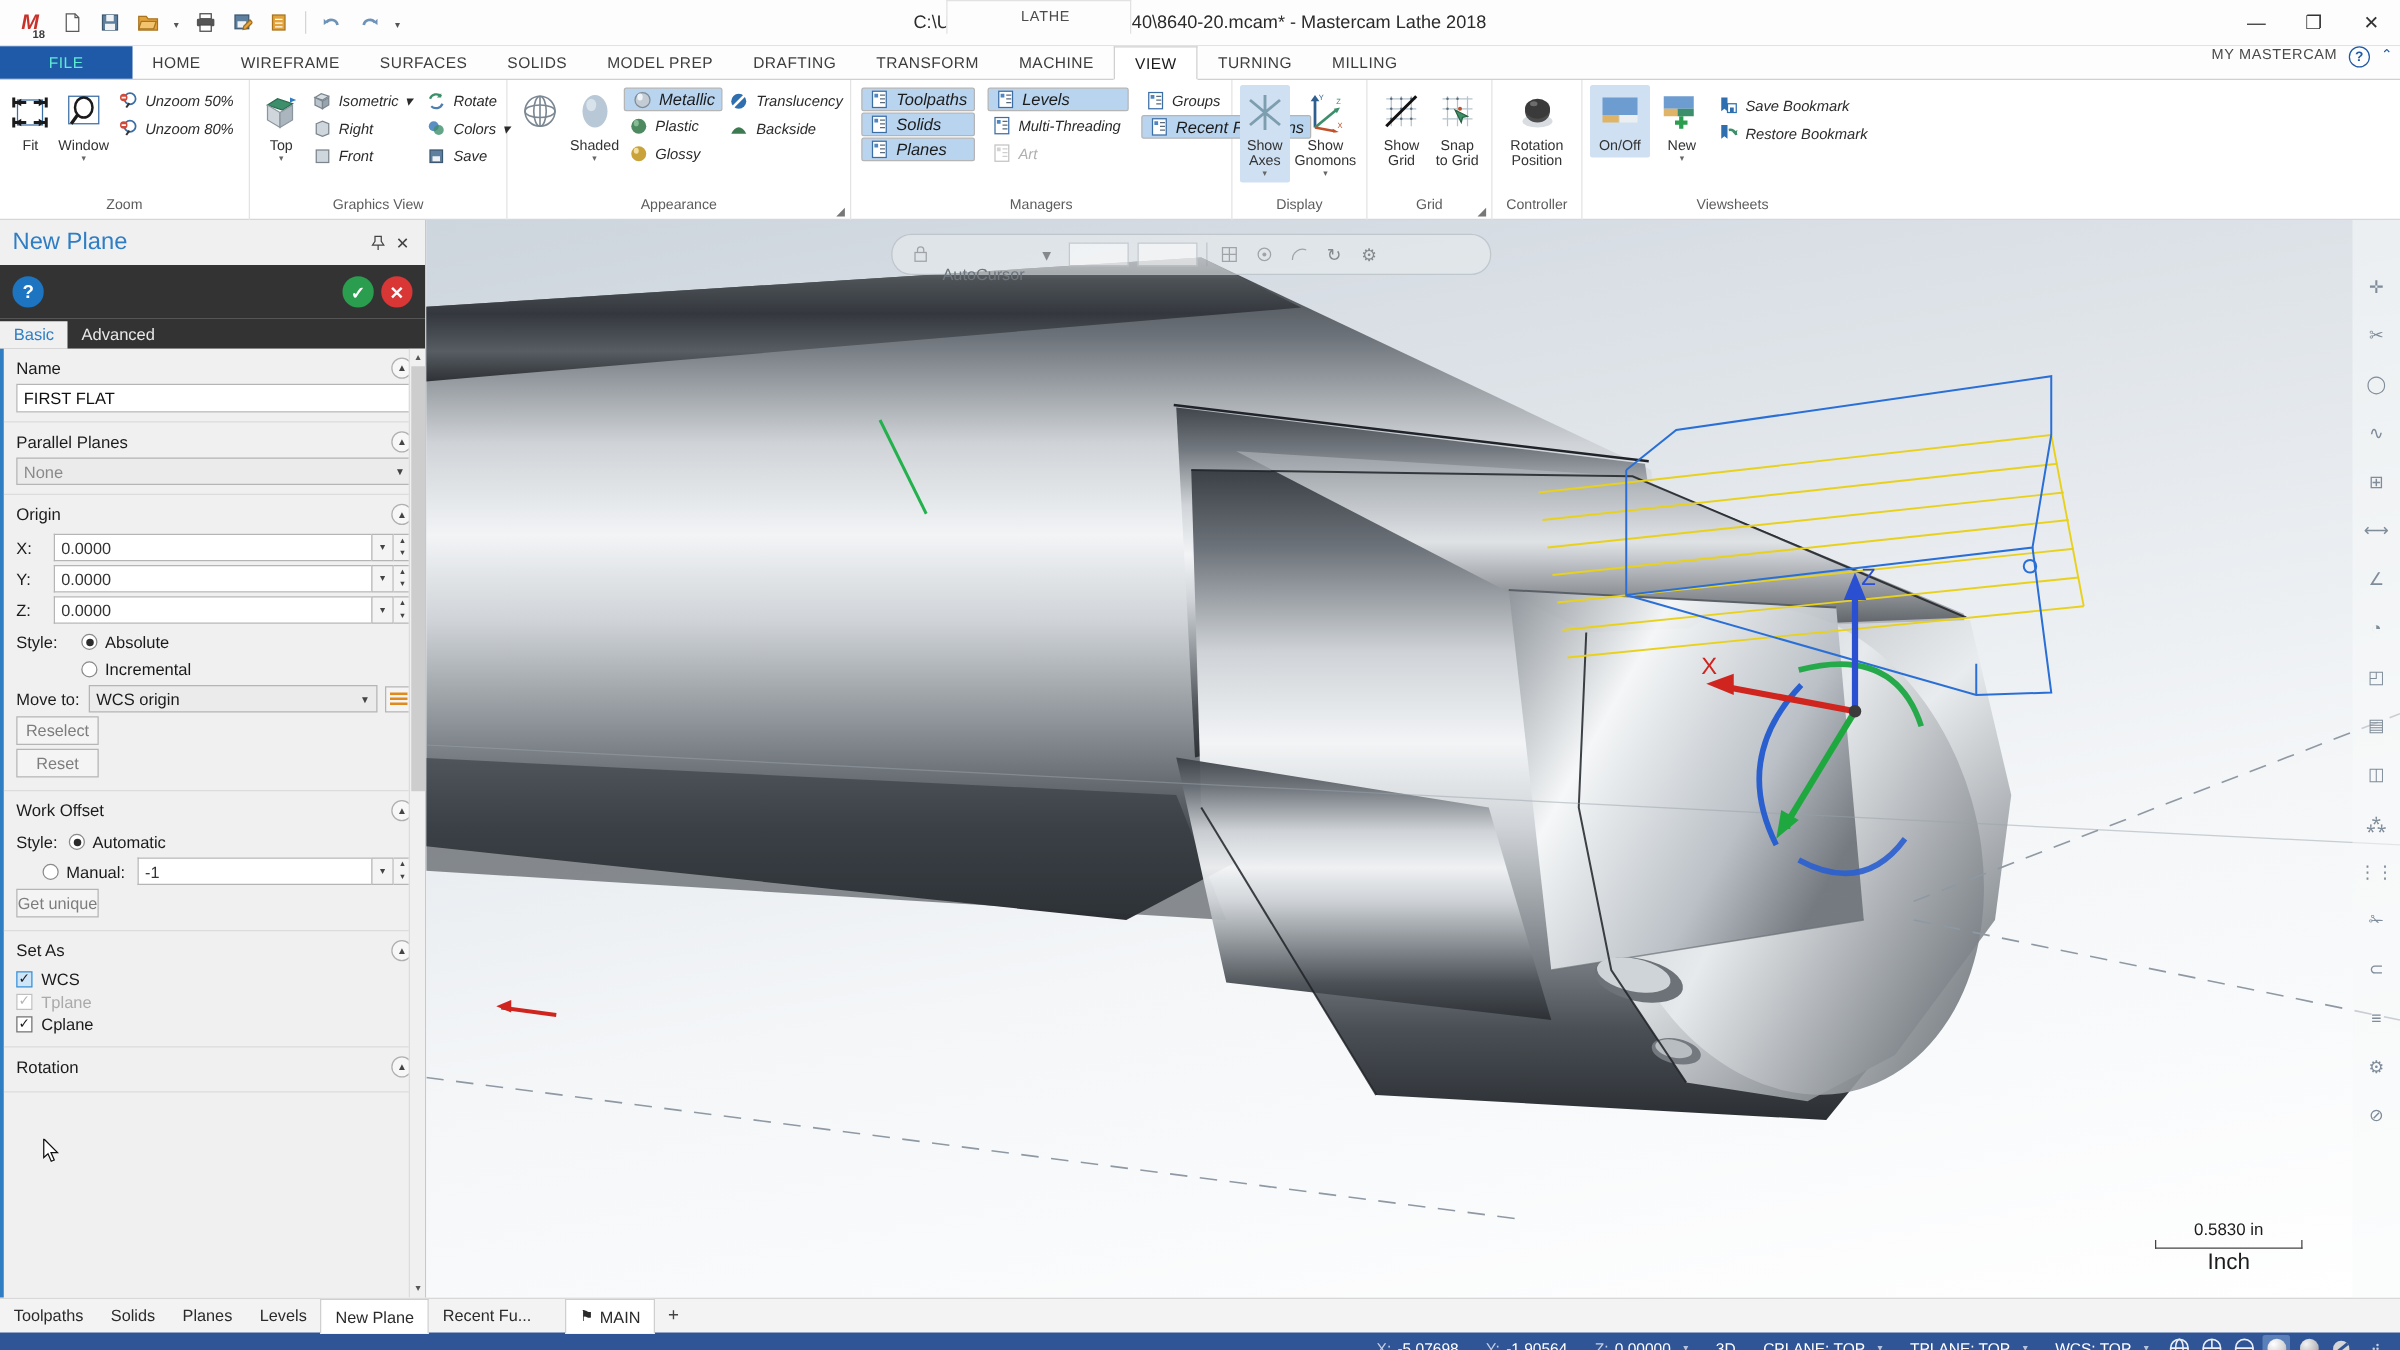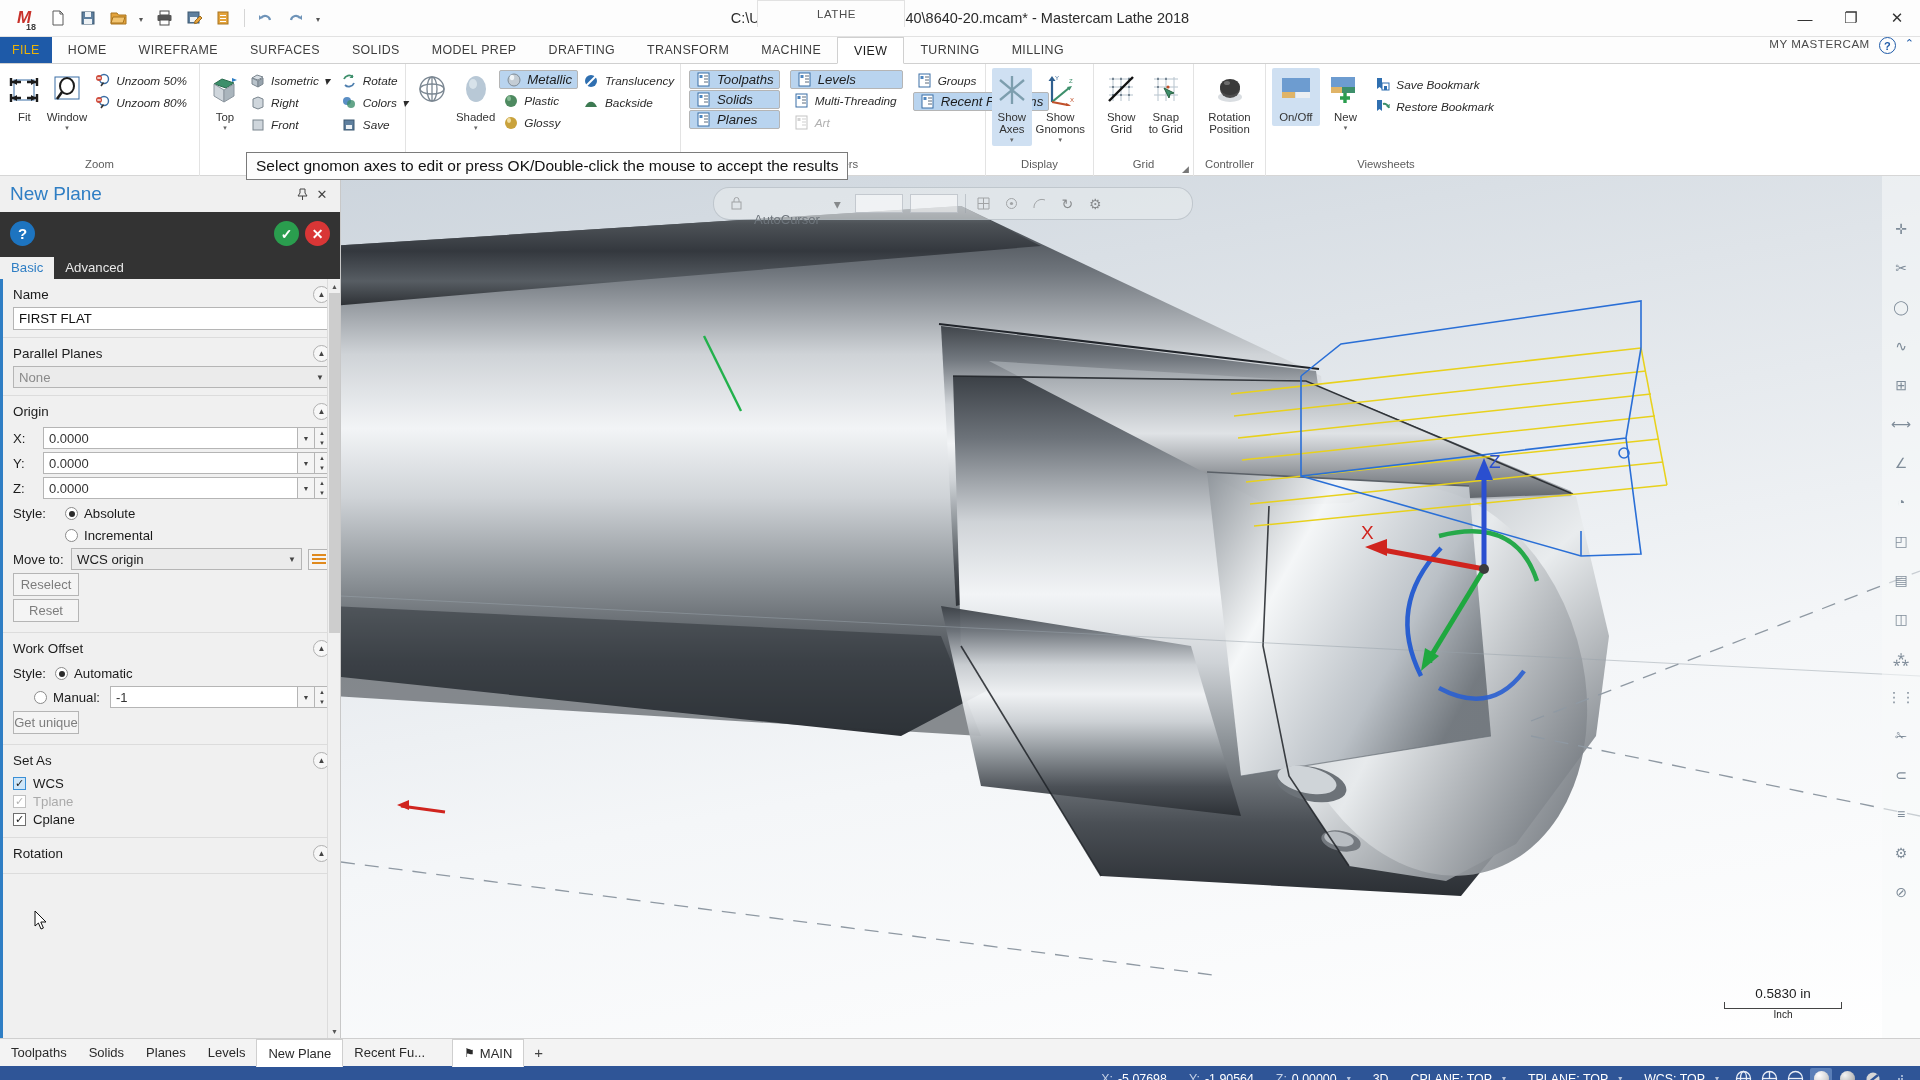--- a/index.html
+++ b/index.html
@@ -30,21 +30,21 @@
   .lathe-ctx{ position:absolute; left:757px; top:0px; width:148px; height:27px;
     background:#fdfdfd; border:1px solid #e2e2e2; border-bottom:none;
     display:flex; align-items:center; justify-content:center;
     font-size:11.5px; color:#4c4c4c; letter-spacing:.6px;padding-left:11px;}
 
   
   .tabbar{ height:27px; background:#fdfdfd; display:flex; align-items:stretch;
     position:relative; border-bottom:1px solid #d0d0d0;}
   .tab{ padding:0 16px; display:flex; align-items:center; font-size:12.4px; color:#3d3d3d;
     letter-spacing:.4px; cursor:pointer; }
-  .tab.file{ background:#1e5aa8; color:#eab308; padding:0 12px;}
+  .tab.file{ background:#1e5aa8; color:#5eead4; padding:0 39px;}
   .tab.active{ background:#fff; border:1px solid #d0d0d0; border-bottom:1px solid #fff;
     margin-bottom:-1px; color:#1a1a1a; }
   .mymc{ margin-left:auto; display:flex; align-items:flex-start; gap:9px; padding-right:6px;}
   .mymc .lbl{ font-size:11.6px; color:#4a4a4a; letter-spacing:.5px;}
   .help-circ{ width:17px; height:17px; border:1.6px solid #1e5aa8; border-radius:50%;
     color:#1e5aa8; font-size:11px; display:flex; align-items:center; justify-content:center;
     cursor:pointer; font-weight:bold;}
   .chev-up{ font-size:11px; color:#1e5aa8; cursor:pointer;}
 
   
@@ -153,21 +153,21 @@
   .ac-ic{ width:21px; height:21px; display:flex; align-items:center; justify-content:center;
     opacity:.45; cursor:pointer;}
   .ac-in{ width:48px; height:19px; background:rgba(255,255,255,.5);
     border:1px solid rgba(160,168,176,.55); }
   .ac-sep{ width:1px; height:19px; background:rgba(150,158,166,.45);}
 
   .scalebox{ position:absolute; right:78px; bottom:18px; text-align:center; width:118px;}
   .scalebox .ln{ border-bottom:1.5px solid #444; height:7px;
     border-left:1.5px solid #444; border-right:1.5px solid #444;}
   .scalebox .v{ font-size:13.5px; color:#1c1c1c; margin-bottom:1px;}
-  .scalebox .u{ font-size:10px; color:#1c1c1c;}
+  .scalebox .u{ font-size:18px; color:#1c1c1c;}
 
   
   .rail{ position:absolute; right:0; top:0; width:38px; height:100%;
     background:rgba(248,249,250,.55); display:flex; flex-direction:column;
     align-items:center; padding-top:40px; gap:13px;}
   .rail .ri{ width:26px; height:26px; display:flex; align-items:center; justify-content:center;
     cursor:pointer; color:#7f8c99; border-radius:3px;}
 
   
   .tooltip{ position:absolute; left:339px; bottom:85px; width:412px; background:#fcfcfc;
@@ -747,21 +747,20 @@
                 <path d="M16 5l-1 4-3-2z" fill="#3d8f6b"></path>
               </svg>
           </span>
           <span>Restore Bookmark</span>
         </div>
       </div>
     </div>
     <div class="gname">Viewsheets</div>
   </div>
 
-  <div class="ribbon-tip">Select gnomon axes to edit or press OK/Double-click the mouse to accept the results</div>
 </div>
 
 <div class="main">
 
   <div class="panel">
     <div class="panel-hdr">
       <div class="panel-title">New Plane</div>
       <div class="pin">
         <svg width="13" height="13" viewBox="0 0 13 13">
             <path d="M4 1h5v4l2 3H2l2-3z" fill="none" stroke="#444"></path>

